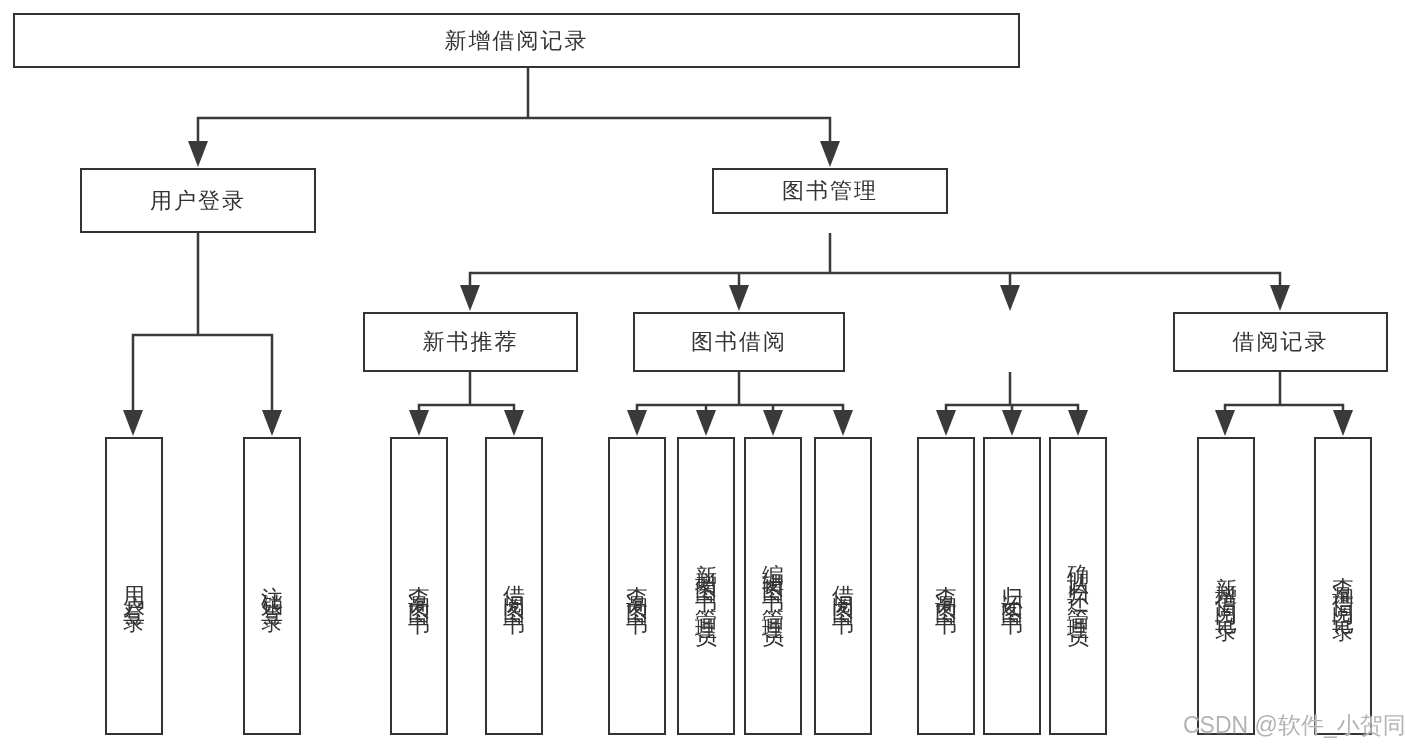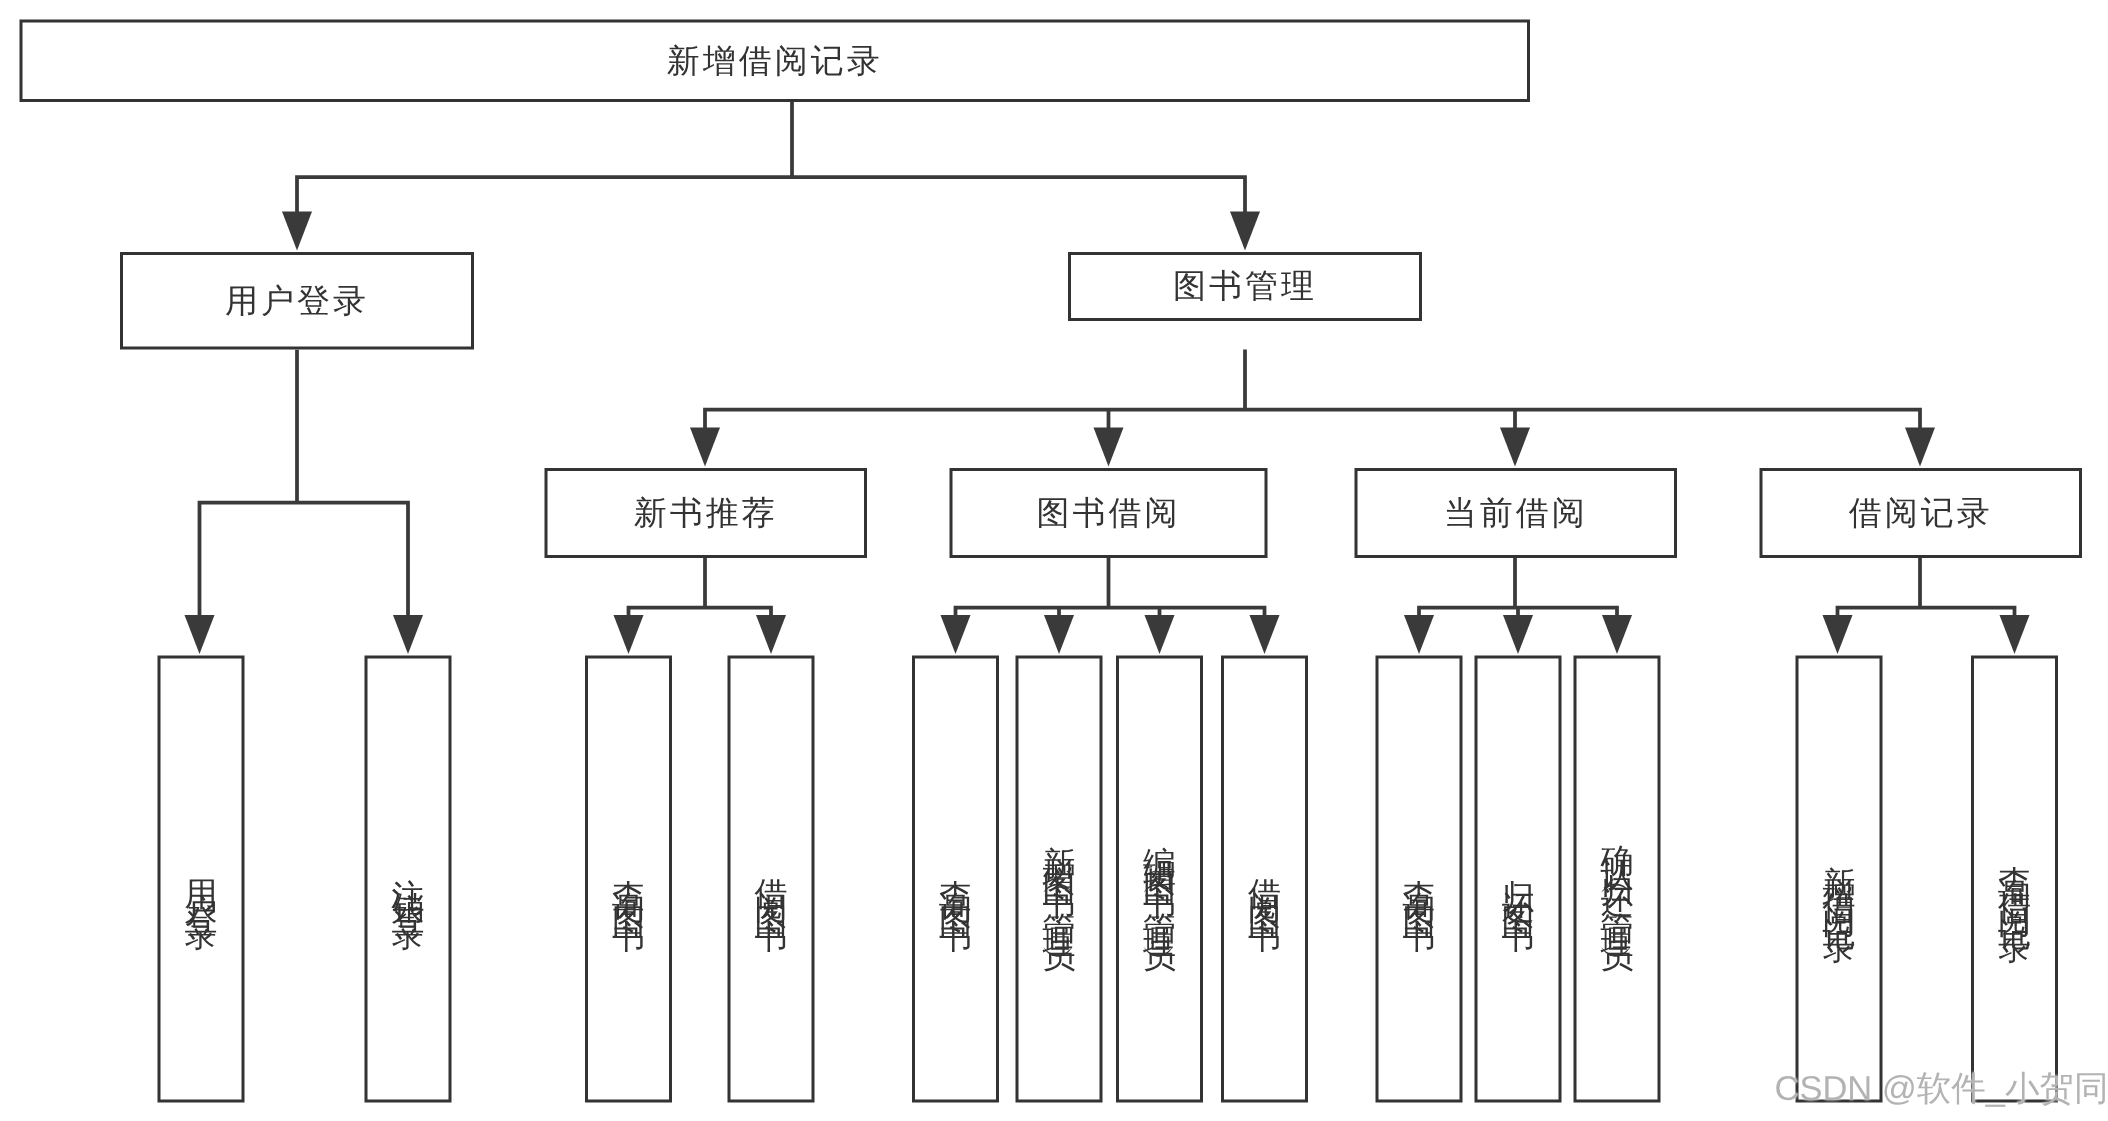--- a/index.html
+++ b/index.html
@@ -84,23 +84,20 @@
   <div class="box" style="left:712px;top:168px;width:236px;height:46px">
     <span class="hlabel">图书管理</span>
   </div>
 
   <div class="box" style="left:633px;top:312px;width:212px;height:60px">
     <span class="hlabel">图书借阅</span>
   </div>
   <div class="box" style="left:363px;top:312px;width:215px;height:60px">
     <span class="hlabel">新书推荐</span>
   </div>
-  <div class="box" style="left:903px;top:312px;width:215px;height:60px">
-    <span class="hlabel">当前借阅</span>
-  </div>
   <div class="box" style="left:1173px;top:312px;width:215px;height:60px">
     <span class="hlabel">借阅记录</span>
   </div>
 
   <div class="vbox" style="left:105px">
     <span class="vlabel">用户登录</span>
   </div>
   <div class="vbox" style="left:243px">
     <span class="vlabel">注销登录</span>
   </div>

